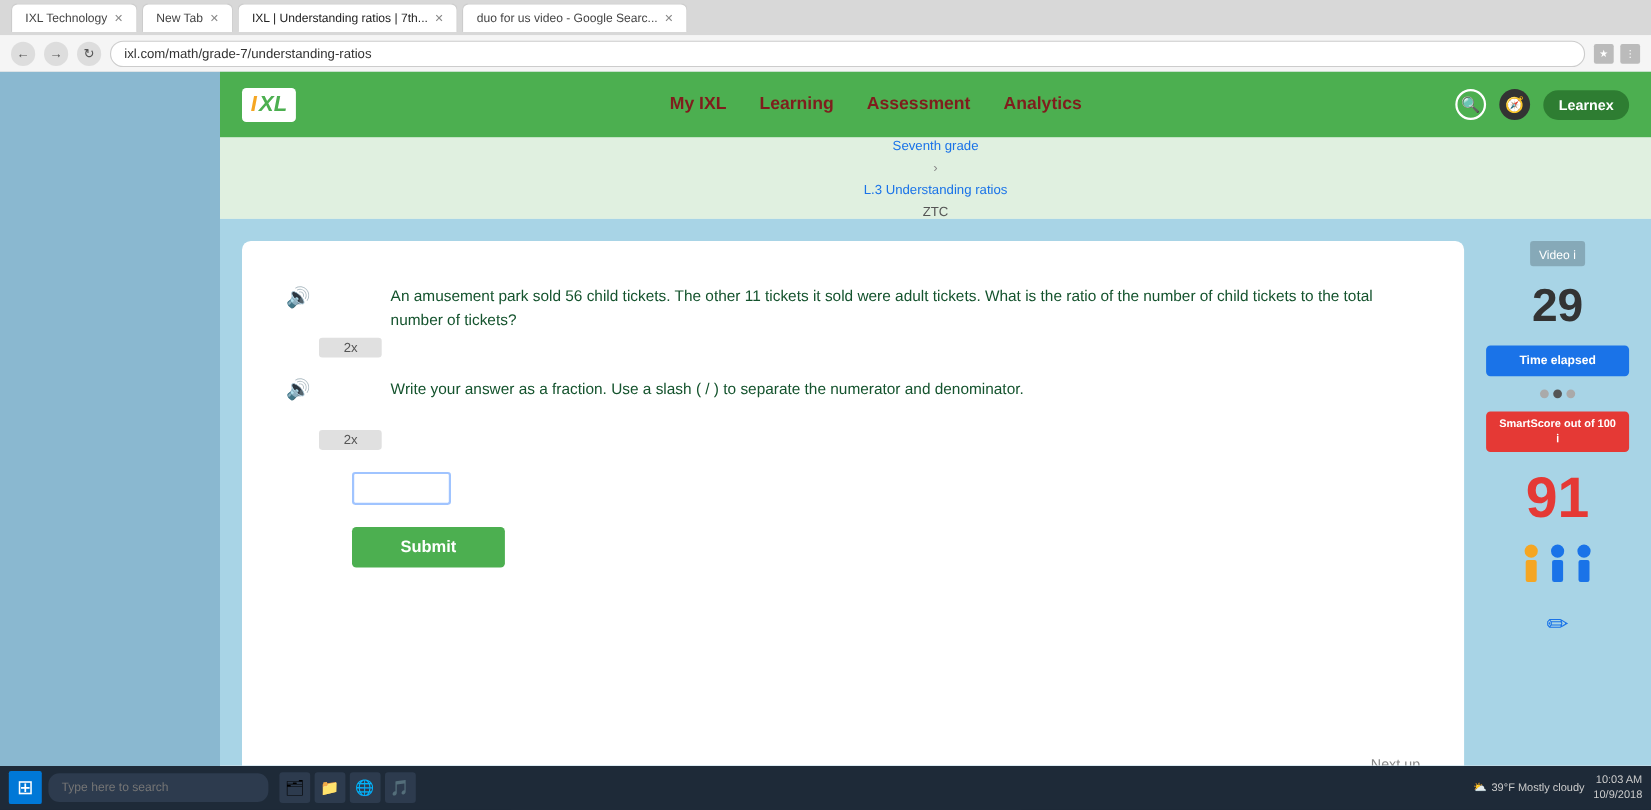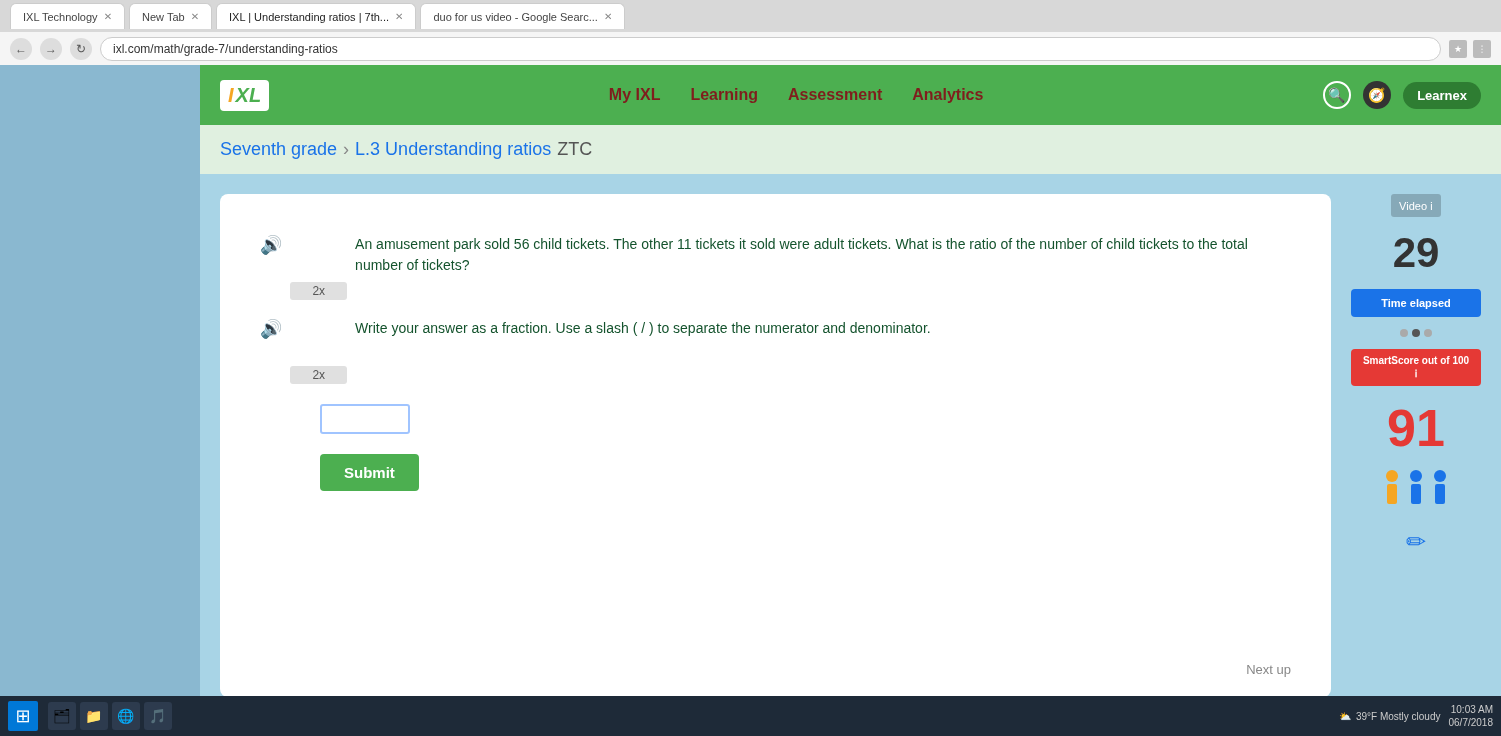--- a/index.html
+++ b/index.html
@@ -167,26 +167,27 @@
       padding: 6px 14px;
       border-radius: 14px;
       font-size: 13px;
       font-weight: bold;
       cursor: pointer;
     }
 
     
     .breadcrumb-bar {
       background: #e0f0e0;
-      padding: 14px 20px;
-      font-size: 18px;
+      padding: 0 20px;
+      font-size: 12px;
       color: #555;
       display: flex;
       align-items: center;
       gap: 6px;
+      flex-direction: column;
     }
     .breadcrumb-link {
       color: #1a73e8;
       cursor: pointer;
       text-decoration: none;
     }
     .breadcrumb-sep {
       color: #888;
     }
 
@@ -246,21 +247,21 @@
       font-size: 14px;
       padding: 2px 6px;
       outline: none;
     }
 
     .submit-btn {
       margin-left: 60px;
       background: #4caf50;
       color: #fff;
       border: none;
-      padding: 10px 24px;
+      padding: 10px 44px;
       border-radius: 4px;
       font-size: 15px;
       font-weight: bold;
       cursor: pointer;
     }
 
     .next-up {
       position: absolute;
       bottom: 20px;
       right: 40px;
@@ -576,29 +577,30 @@
       <div class="pencil-icon">✏</div>
 
     </div>
   </div>
 </div>
 
 <div class="taskbar">
   <div class="taskbar-start">
     <span class="taskbar-windows">⊞</span>
   </div>
+  <input class="taskbar-search" placeholder="Type here to search" style="">
   <div class="taskbar-icons">
     <div class="taskbar-icon">🗂</div>
     <div class="taskbar-icon">📁</div>
     <div class="taskbar-icon">🌐</div>
     <div class="taskbar-icon">🎵</div>
   </div>
   <div class="taskbar-right">
     <div class="weather-info">
       <span>⛅</span>
       <span>39°F Mostly cloudy</span>
     </div>
     <div class="time-display">
       <div>10:03 AM</div>
-      <div>06/7/2018</div>
+      <div>10/9/2018</div>
     </div>
   </div>
 </div>
 
 </body></html>

